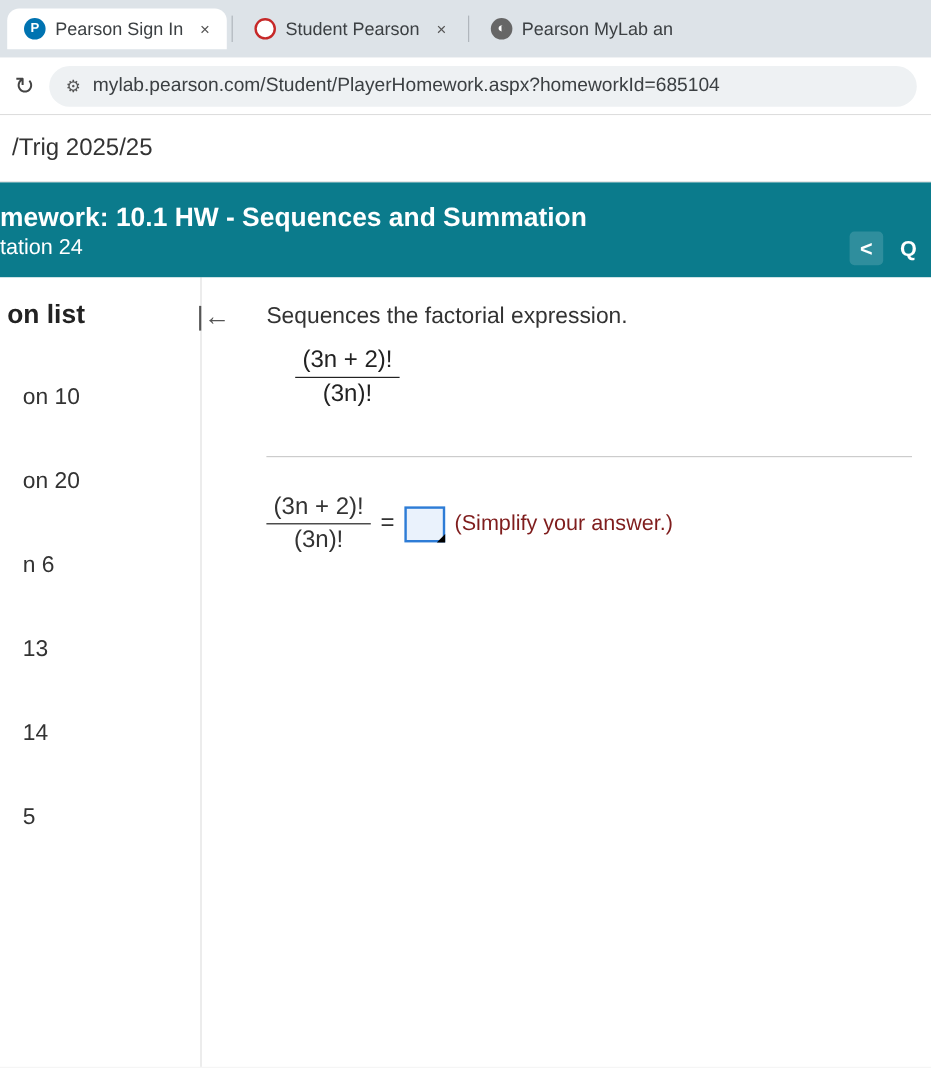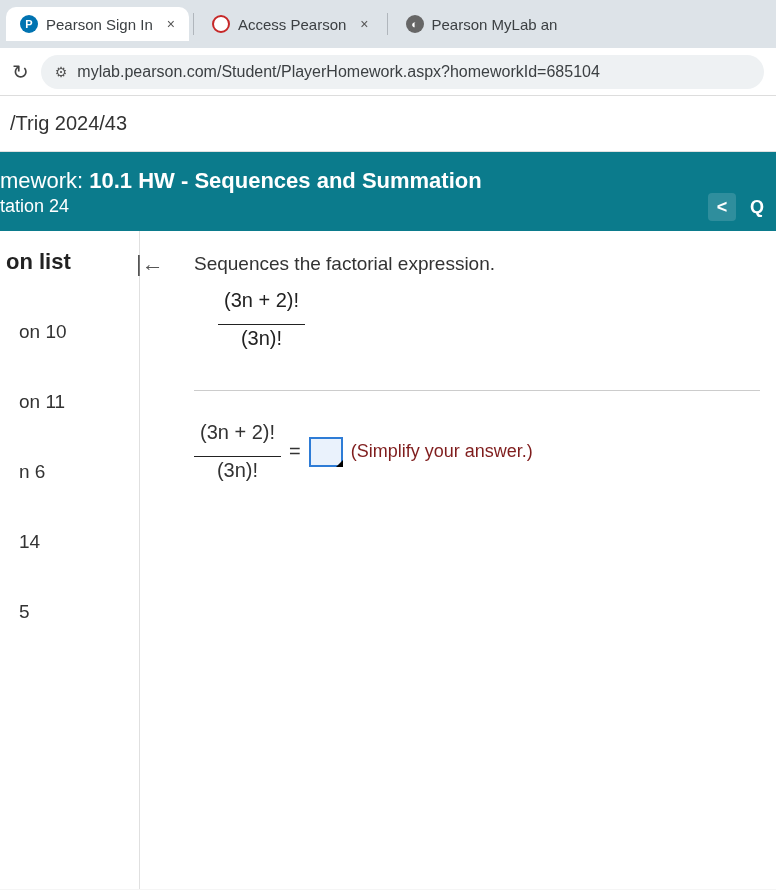--- a/index.html
+++ b/index.html
@@ -91,21 +91,21 @@
   .assignment-banner {
     background: #0b7b8c;
     color: #fff;
     padding: 16px 12px 14px 0;
     position: relative;
   }
   .assignment-title {
     font-size: 22px;
     font-weight: bold;
   }
-  .assignment-title .hw-prefix { font-weight: normal; }
+  .assignment-title .hw-prefix { font-weight: bold; }
   .assignment-sub {
     font-size: 18px;
     margin-top: 2px;
   }
   .banner-nav {
     position: absolute;
     right: 12px;
     bottom: 10px;
     display: flex;
     gap: 14px;
@@ -120,21 +120,21 @@
     display:flex; align-items:center; justify-content:center;
     cursor:pointer;
   }
   
   .main {
     display: flex;
     background: #fff;
     height: calc(100% - 48px - 48px - 58px - 78px);
   }
   .sidebar {
-    width: 140px;
+    width: 168px;
     border-right: 1px solid #e0e0e0;
     padding: 18px 0 0 0;
   }
   .sidebar-header {
     font-size: 22px;
     font-weight: bold;
     color: #222;
     padding: 0 0 22px 6px;
   }
   .sidebar-item {
@@ -167,21 +167,21 @@
     color: #222;
   }
   .frac {
     display: inline-block;
     text-align: center;
     vertical-align: middle;
   }
   .frac .num {
     display: block;
     border-bottom: 1.5px solid #222;
-    padding: 0 6px 12px 6px;
+    padding: 0 6px 2px 6px;
   }
   .frac .den {
     display: block;
     padding: 2px 6px 0 6px;
   }
   .divider {
     border-top: 1px solid #ccc;
     margin: 40px 0 30px 36px;
   }
   .answer-row {
@@ -217,58 +217,59 @@
 
 <div class="tabs-bar">
   <div class="tab active">
     <span class="favicon fav-p">P</span>
     <span>Pearson Sign In</span>
     <span class="tab-close">×</span>
   </div>
   <div class="tab-sep"></div>
   <div class="tab">
     <span class="favicon fav-o">●</span>
-    <span>Access Pearson</span>
+    <span>Student Pearson</span>
     <span class="tab-close">×</span>
   </div>
   <div class="tab-sep"></div>
   <div class="tab">
     <span class="favicon fav-g">◐</span>
     <span>Pearson MyLab an</span>
   </div>
 </div>
 
 <div class="url-bar">
   <span class="reload-icon">↻</span>
   <div class="url-field">
     <span class="site-settings-icon">⚙</span>
     <span>mylab.pearson.com/Student/PlayerHomework.aspx?homeworkId=685104</span>
   </div>
 </div>
 
-<div class="course-header">/Trig 2024/43</div>
+<div class="course-header">/Trig 2025/25</div>
 
 <div class="assignment-banner">
   <div class="assignment-title">
     <span class="hw-prefix">mework:</span>
     <span>10.1 HW - Sequences and Summation</span>
   </div>
   <div class="assignment-sub">tation 24</div>
   <div class="banner-nav">
     <span class="chev">&lt;</span>
     <span>Q</span>
   </div>
 </div>
 
 <div class="main">
   <div class="sidebar">
     <div class="sidebar-header">on list</div>
     <div class="sidebar-item">on 10</div>
-    <div class="sidebar-item">on 11</div>
+    <div class="sidebar-item">on 20</div>
     <div class="sidebar-item">n 6</div>
+    <div class="sidebar-item">13</div>
     <div class="sidebar-item">14</div>
     <div class="sidebar-item">5</div>
   </div>
 
   <div class="content">
     <span class="collapse-btn">|←</span>
     <div class="prompt">Sequences the factorial expression.</div>
 
     <div class="expr">
       <span class="frac">

